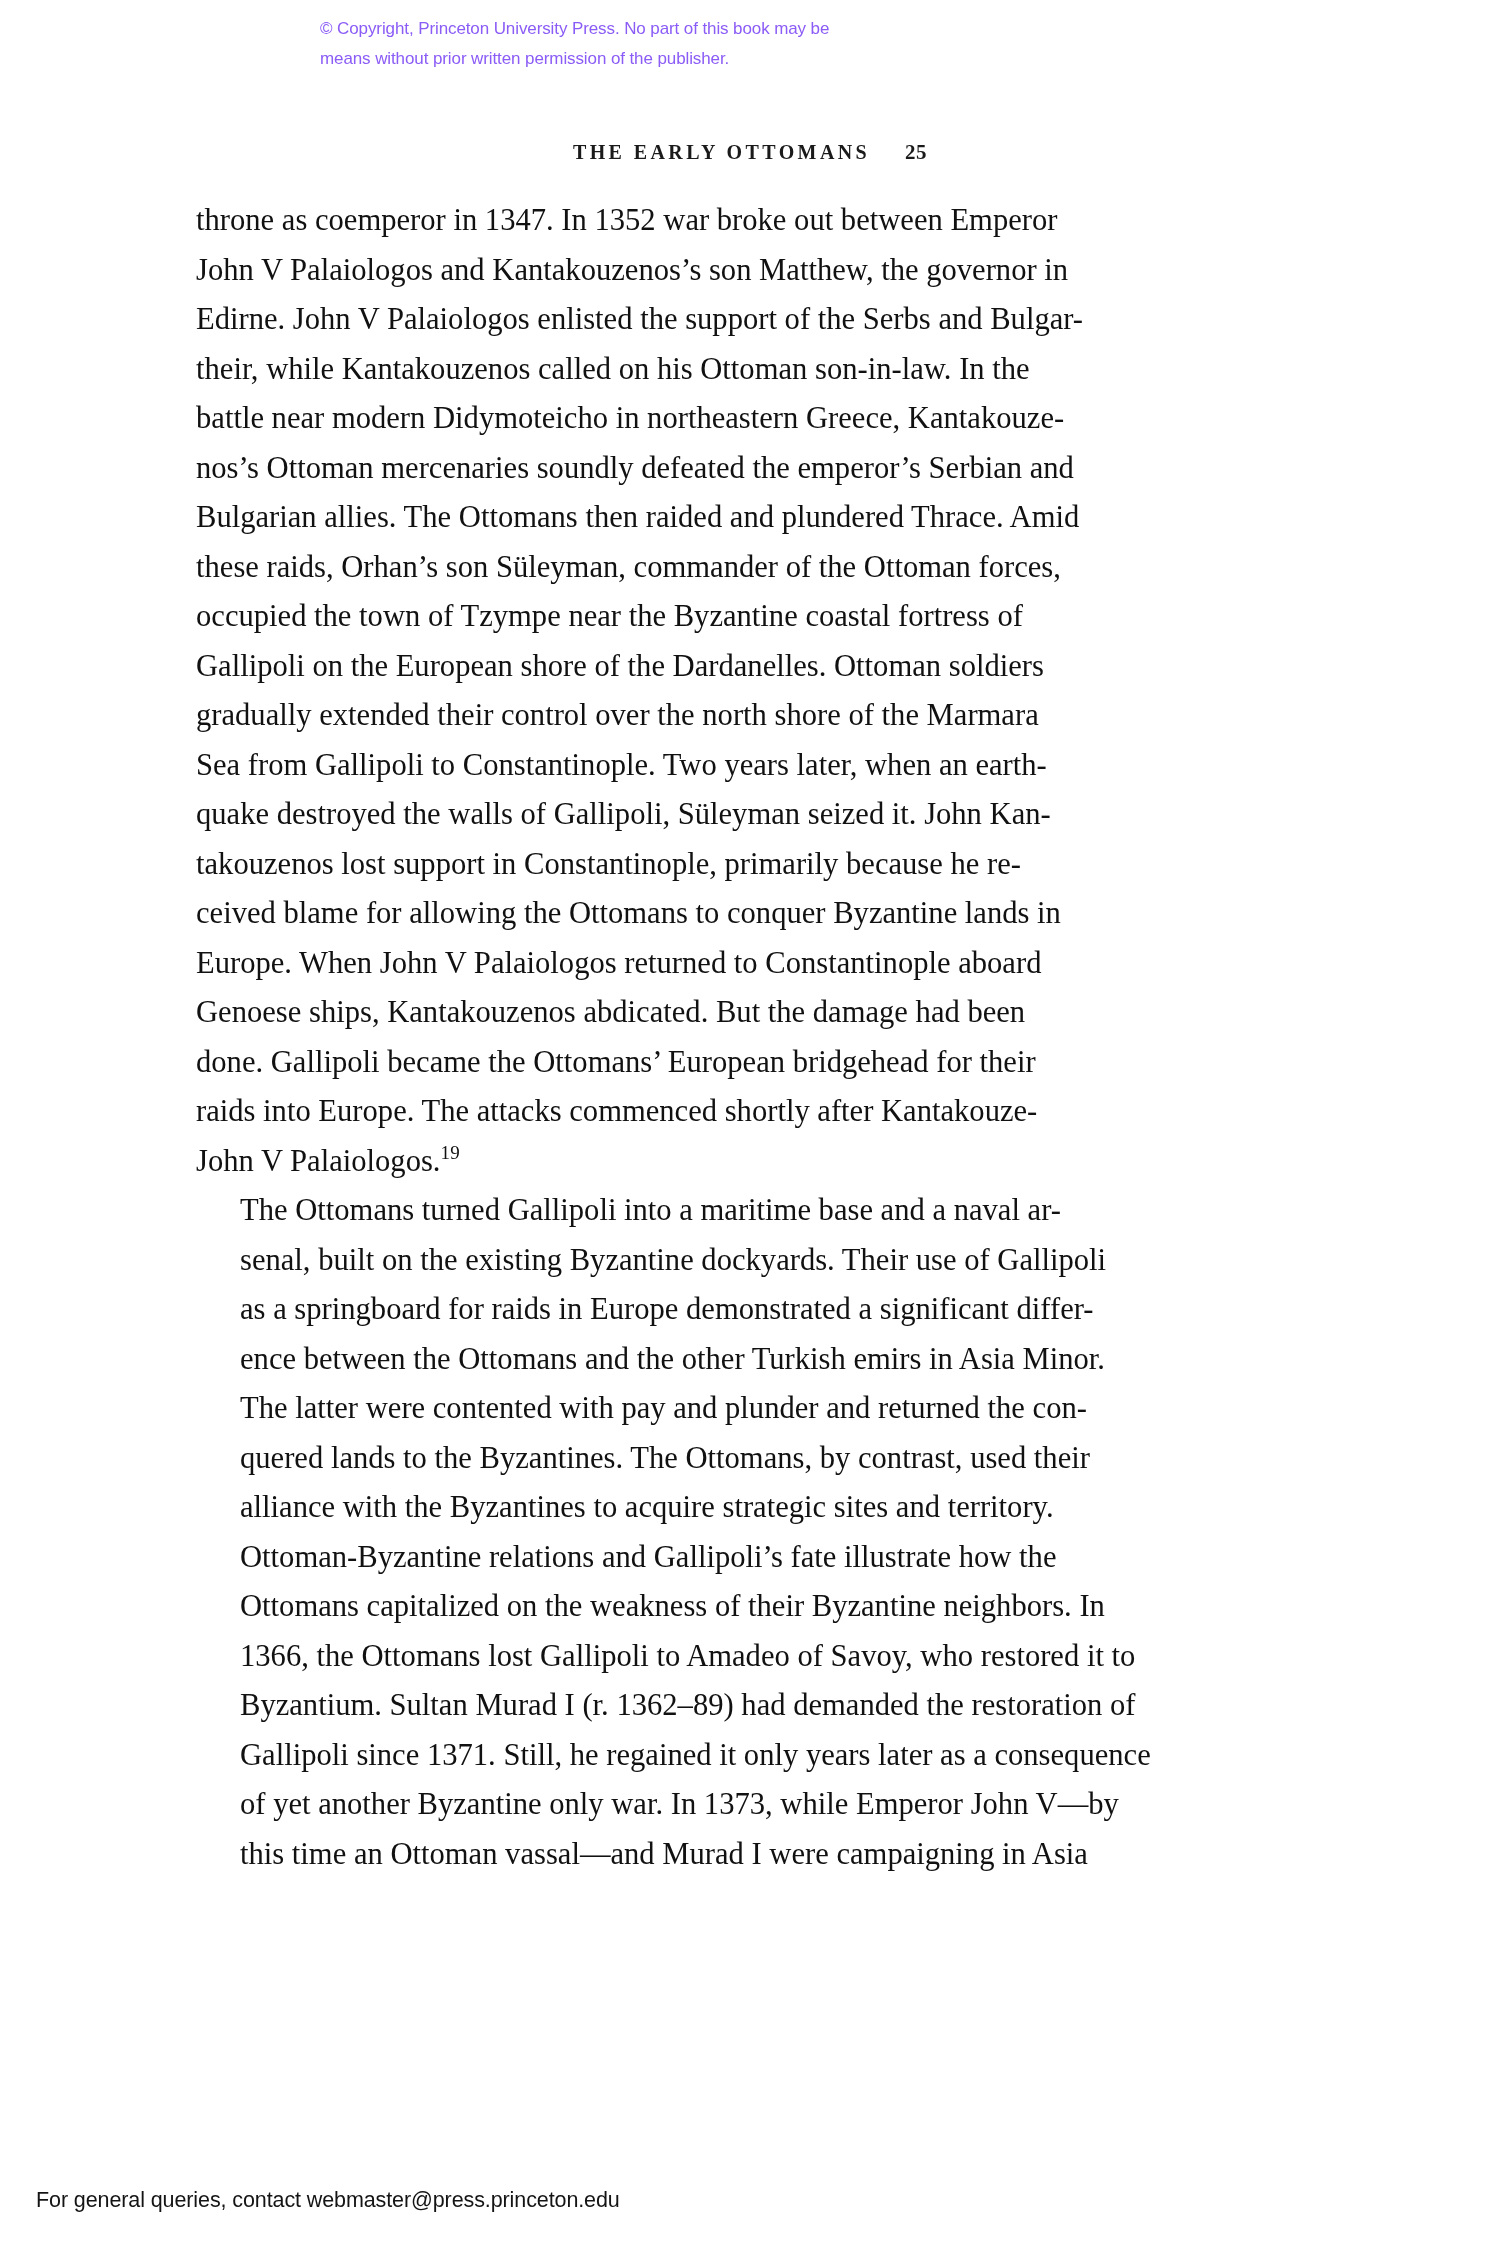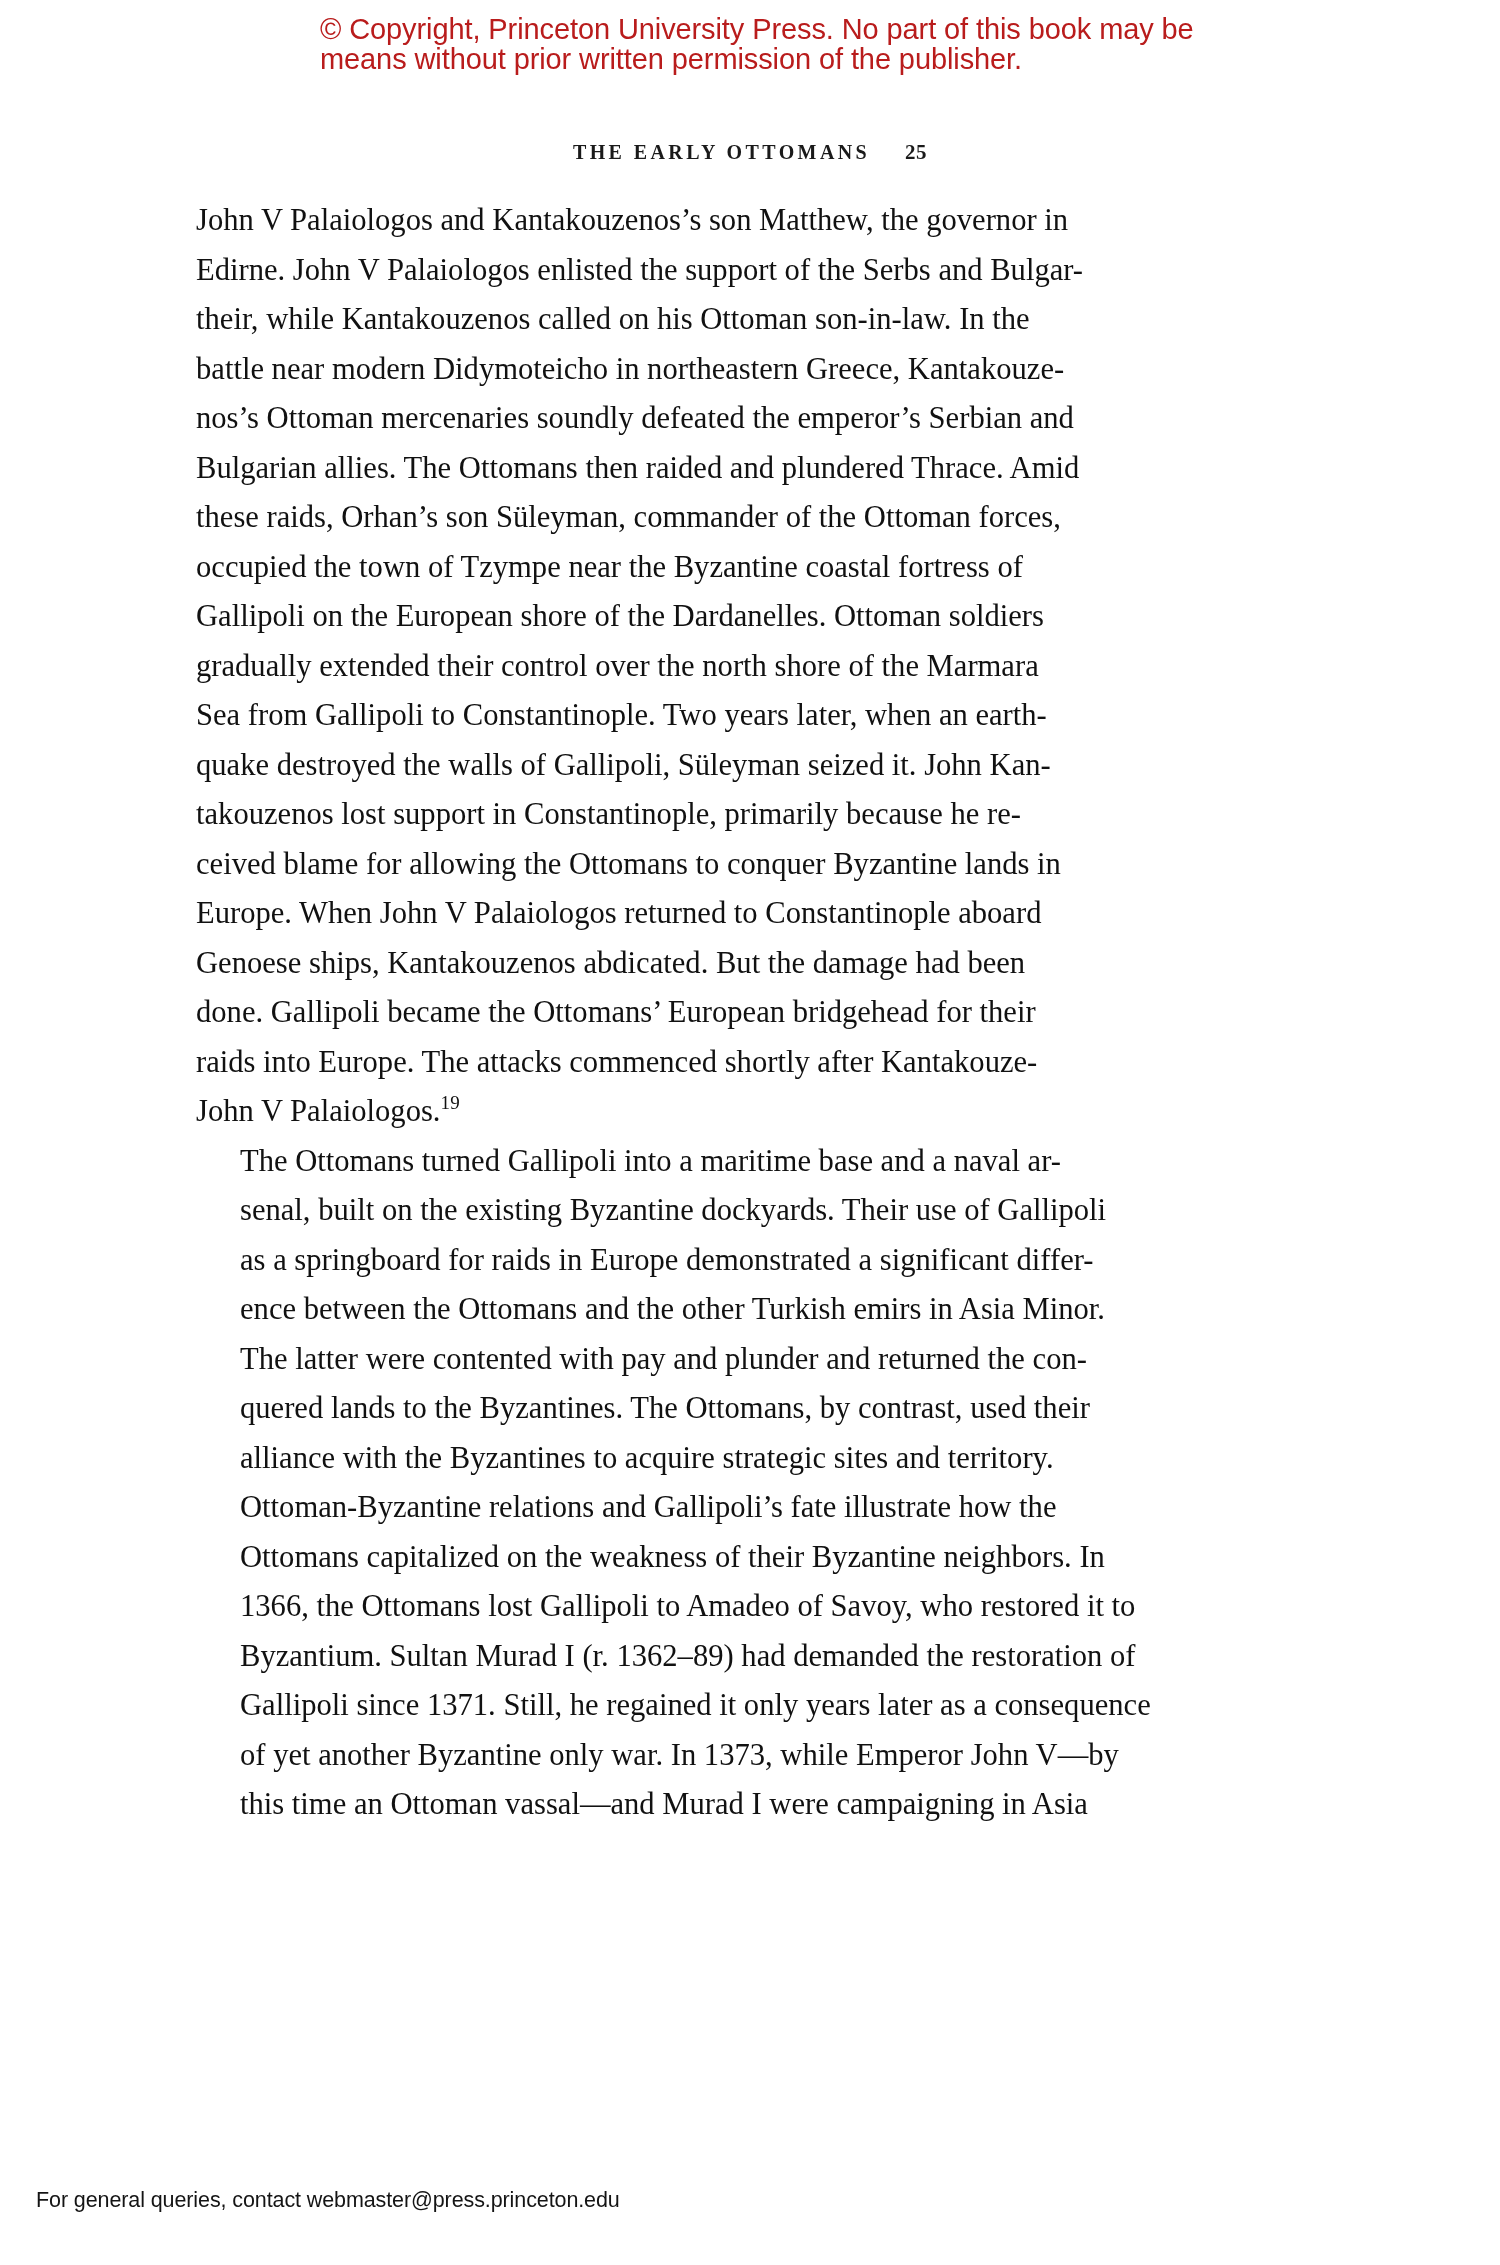--- a/index.html
+++ b/index.html
@@ -16,23 +16,23 @@
     overflow: hidden;
   }
 
   
   .copyright-block {
     position: absolute;
     left: 320px;
     top: 14px;
     width: 860px;
     font-family: "Liberation Sans", sans-serif;
-    font-size: 29px;
+    font-size: 17px;
     line-height: 30px;
-    color: #b91c1c;
+    color: #8b5cf6;
     letter-spacing: -0.1px;
   }
   .copyright-block .cline {
     display: block;
     white-space: pre;
   }
 
   
   .running-head {
     position: absolute;
@@ -113,20 +113,21 @@
   </div>
 
   <div class="running-head">
     <span class="rh-title">THE EARLY OTTOMANS</span>
     <span class="rh-folio">25</span>
   </div>
 
   <div class="body-col">
 
     <p class="para">
+      <span class="ln">throne as coemperor in 1347. In 1352 war broke out between Emperor</span>
       <span class="ln">John V Palaiologos and Kantakouzenos’s son Matthew, the governor in</span>
       <span class="ln">Edirne. John V Palaiologos enlisted the support of the Serbs and Bulgar-</span>
       <span class="ln">their, while Kantakouzenos called on his Ottoman son-in-law. In the</span>
       <span class="ln">battle near modern Didymoteicho in northeastern Greece, Kantakouze-</span>
       <span class="ln">nos’s Ottoman mercenaries soundly defeated the emperor’s Serbian and</span>
       <span class="ln">Bulgarian allies. The Ottomans then raided and plundered Thrace. Amid</span>
       <span class="ln">these raids, Orhan’s son Süleyman, commander of the Ottoman forces,</span>
       <span class="ln">occupied the town of Tzympe near the Byzantine coastal fortress of</span>
       <span class="ln">Gallipoli on the European shore of the Dardanelles. Ottoman soldiers</span>
       <span class="ln">gradually extended their control over the north shore of the Marmara</span>

